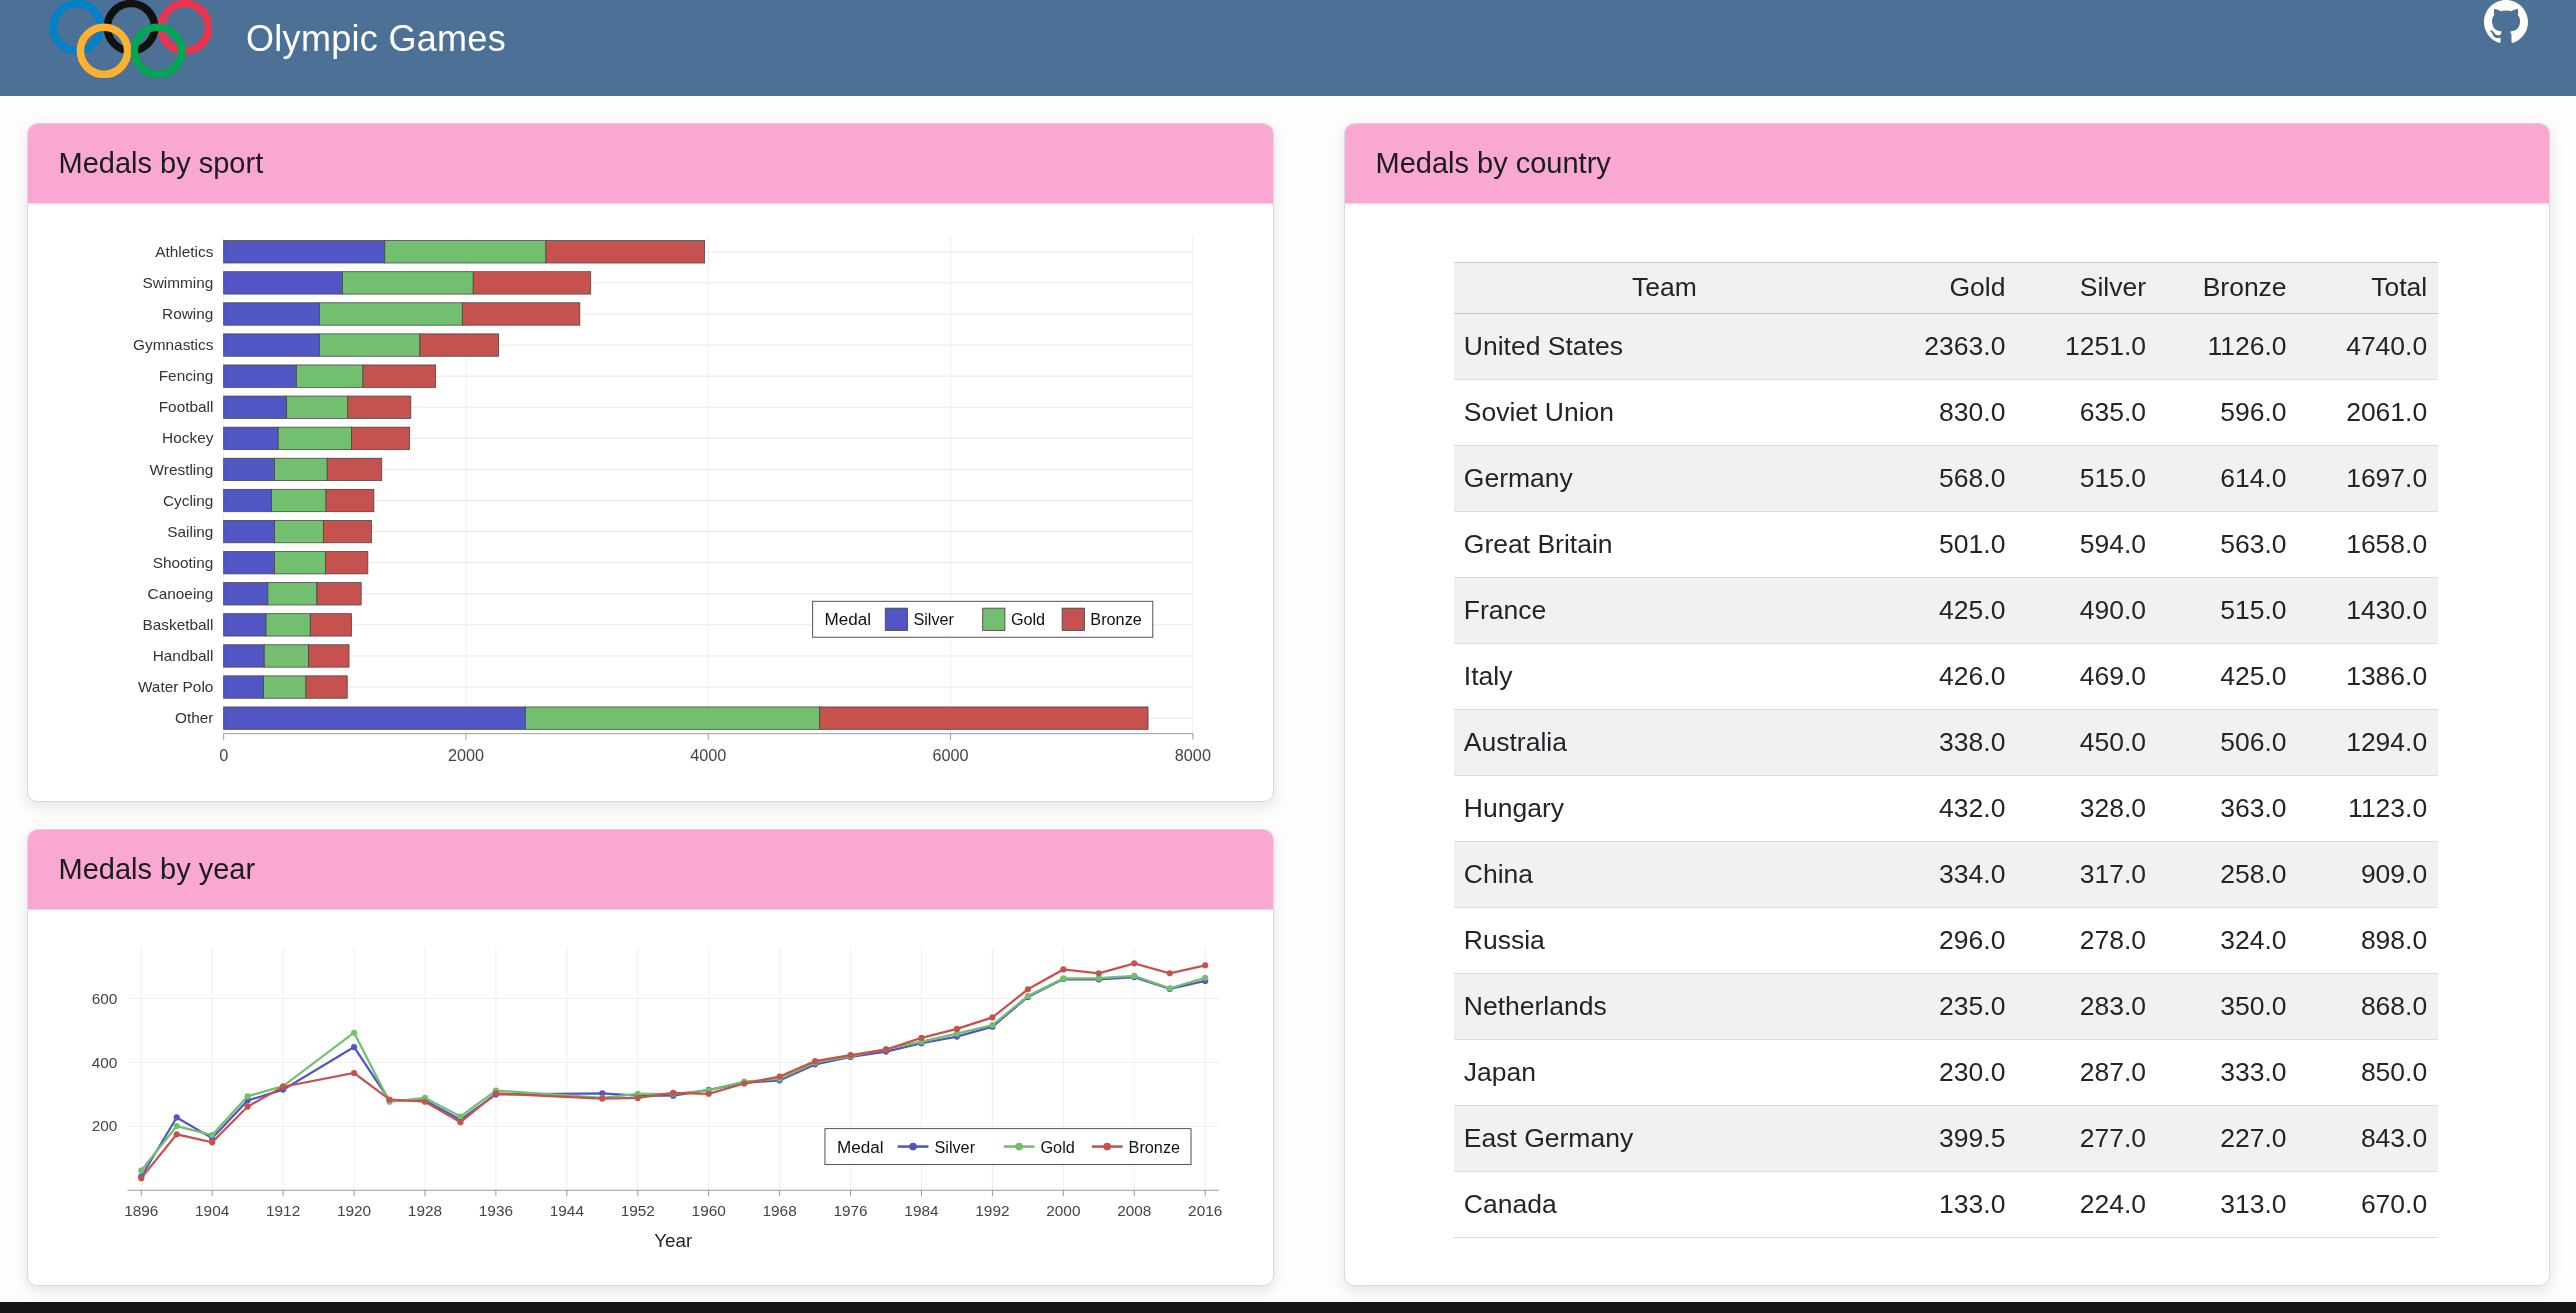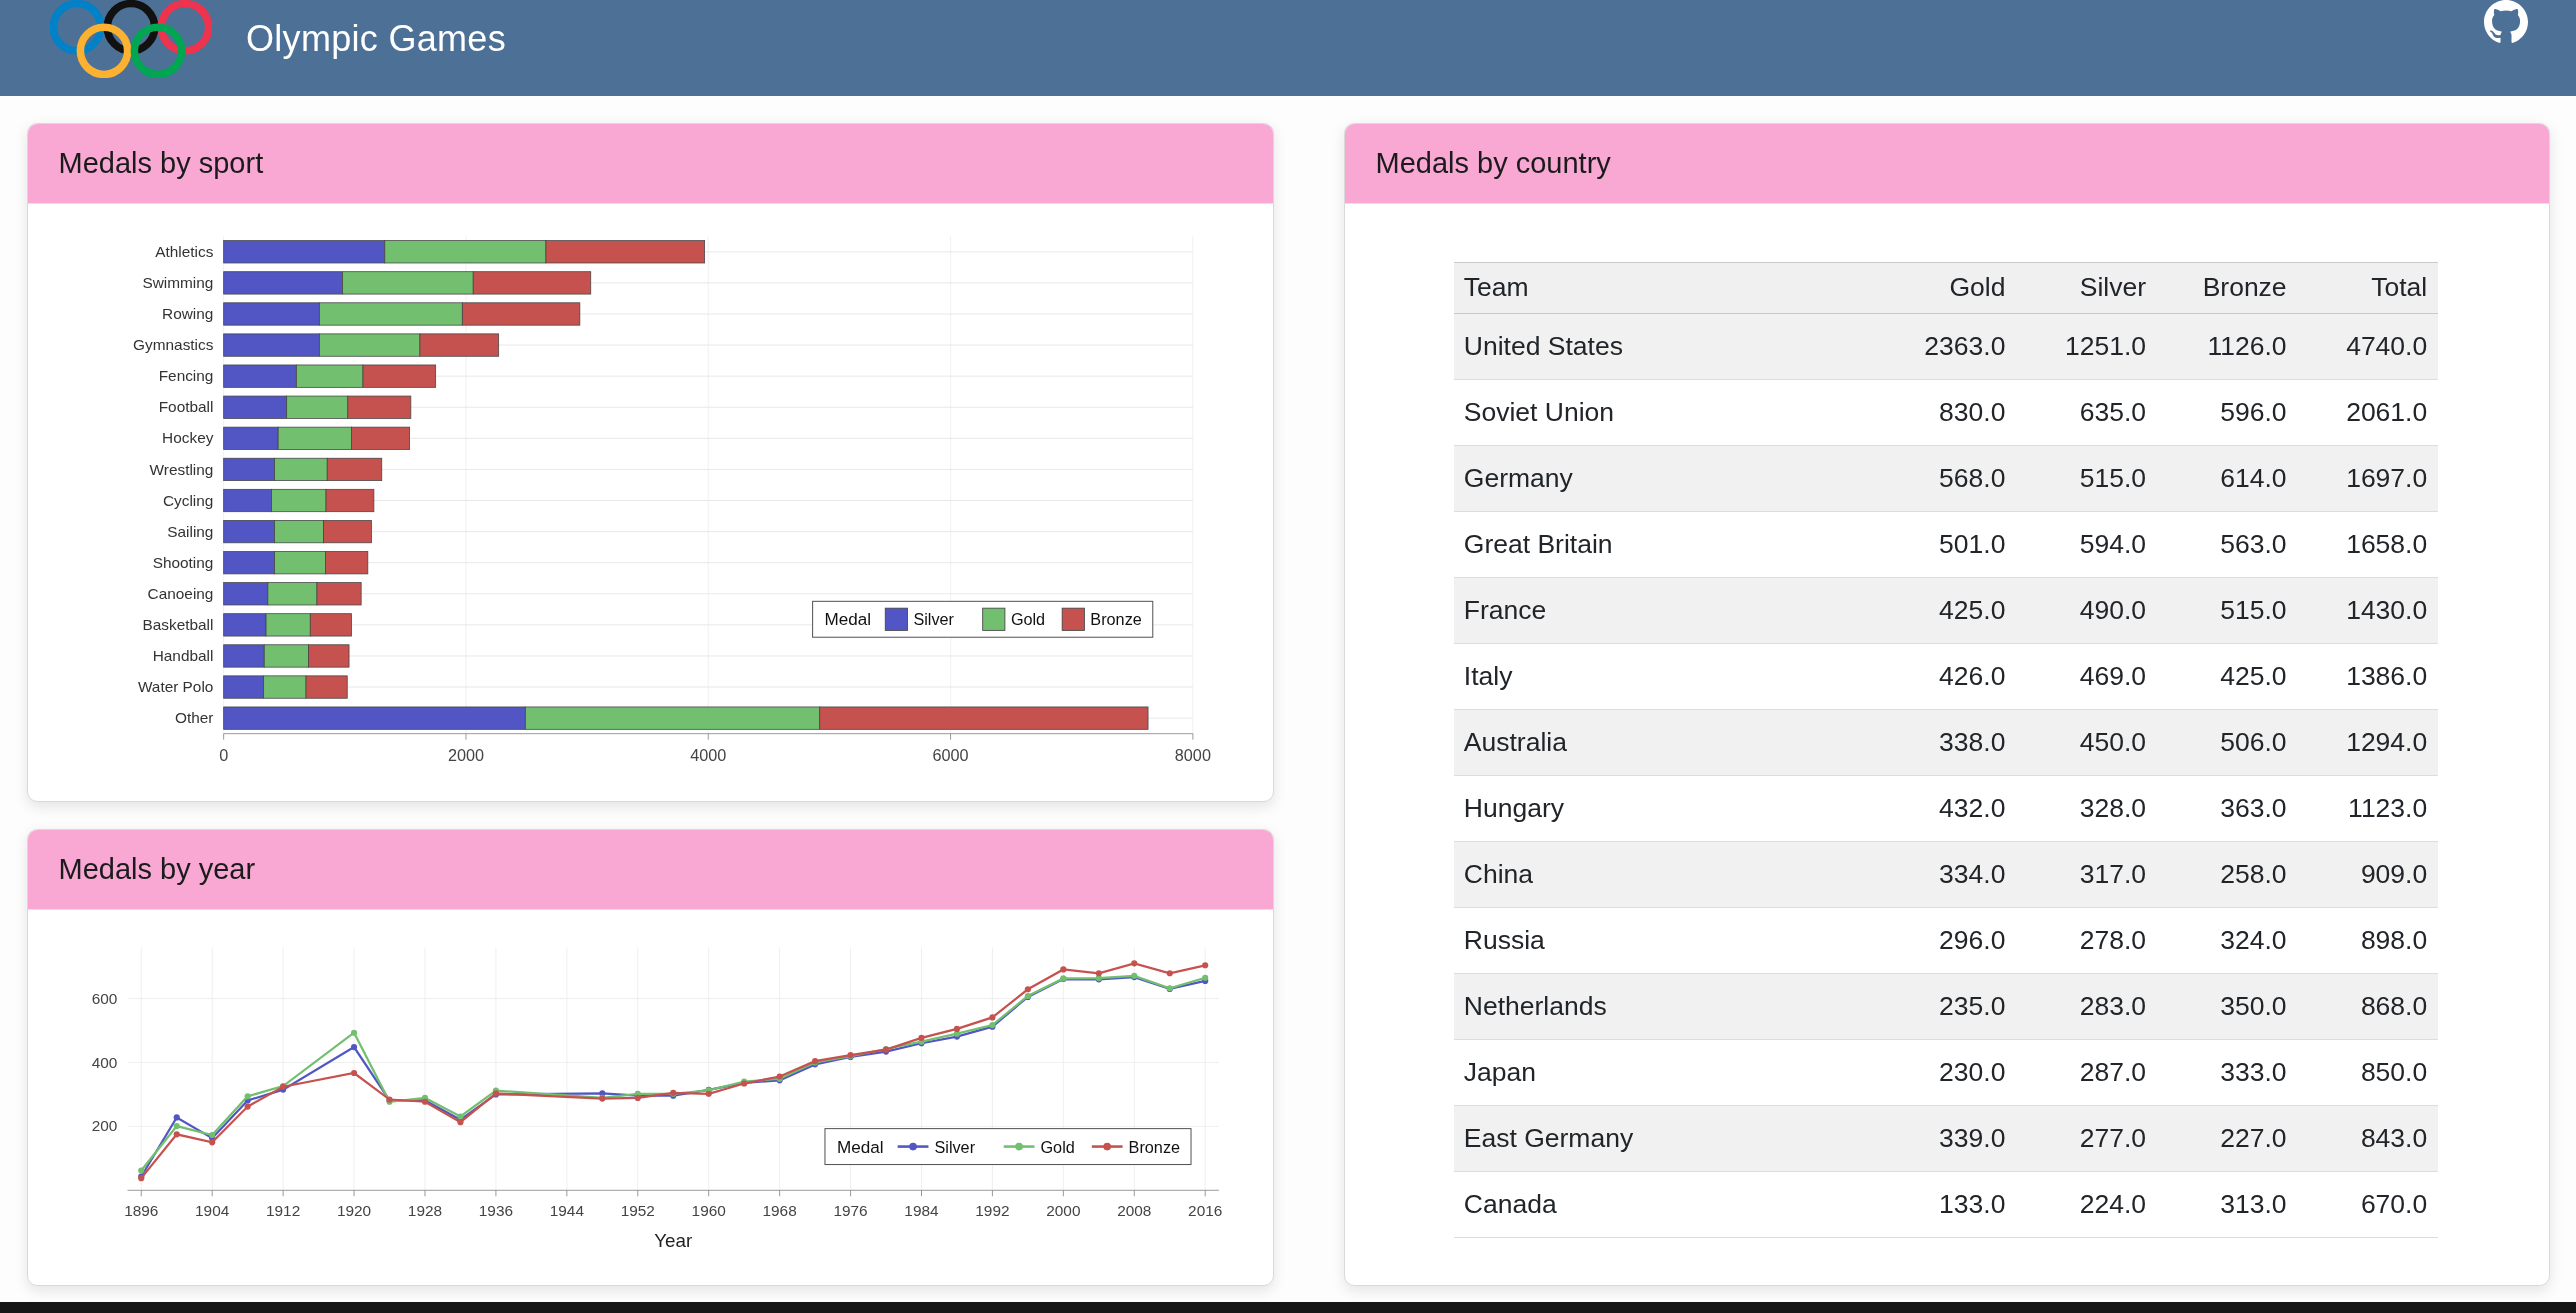--- a/index.html
+++ b/index.html
@@ -24,21 +24,21 @@
     display:flex;align-items:center;font-size:29px;color:#1b1b1b;}
   .card-body{padding:22px 26px 29px;}
   #card-sport{height:679px;}
   #card-year{height:457px;}
   #card-country{height:1163px;margin-left:40px;}
   .chart-svg{display:block;}
   svg text{font-family:"Liberation Sans","DejaVu Sans",sans-serif;}
   
   .table-body{padding:58px 111px 0 109px;}
   table{width:100%;border-collapse:collapse;font-size:26.5px;color:#212529;}
-  thead th{font-weight:400;text-align:left;padding:9.4px 10.3px;
+  thead th{font-weight:400;text-align:center;padding:9.4px 10.3px;
     border-top:0.9px solid #c9c9c9;border-bottom:0.9px solid #c9c9c9;background:#f0f0f0;}
   tbody td{padding:17px 10.3px;border-bottom:0.9px solid #dcdcdc;}
   tbody tr:nth-child(odd){background:#f1f1f1;}
   th.num,td.num{text-align:right;width:120px;}
   
   .bottom-bar{position:absolute;left:0;right:0;bottom:0;height:12px;background:#161616;}
 </style>
 </head>
 <body>
 
@@ -434,21 +434,21 @@
               </tr>
               <tr>
                 <td>Japan</td>
                 <td class="num">230.0</td>
                 <td class="num">287.0</td>
                 <td class="num">333.0</td>
                 <td class="num">850.0</td>
               </tr>
               <tr>
                 <td>East Germany</td>
-                <td class="num">339.0</td>
+                <td class="num">399.5</td>
                 <td class="num">277.0</td>
                 <td class="num">227.0</td>
                 <td class="num">843.0</td>
               </tr>
               <tr>
                 <td>Canada</td>
                 <td class="num">133.0</td>
                 <td class="num">224.0</td>
                 <td class="num">313.0</td>
                 <td class="num">670.0</td>

